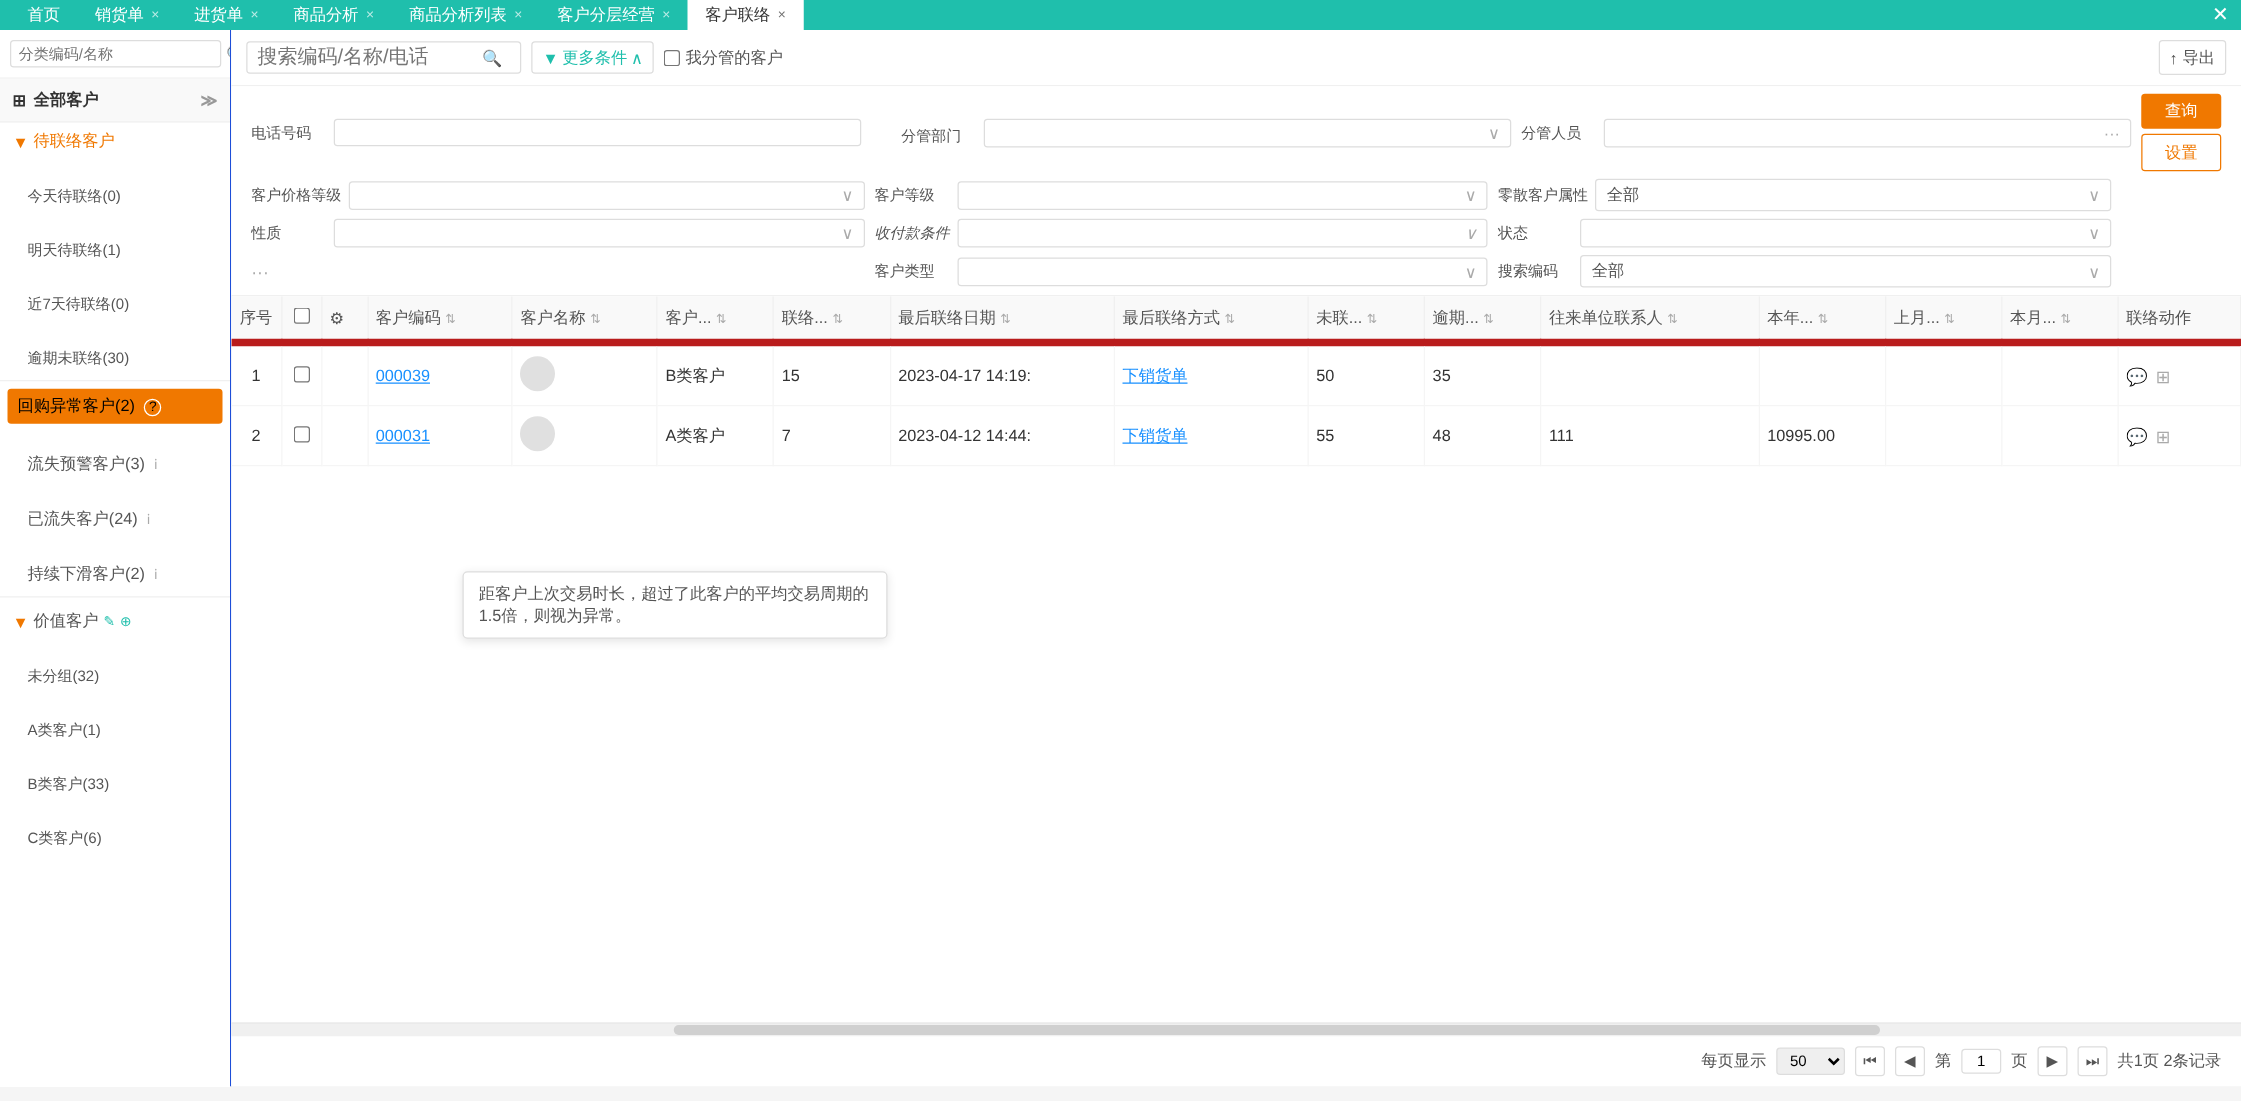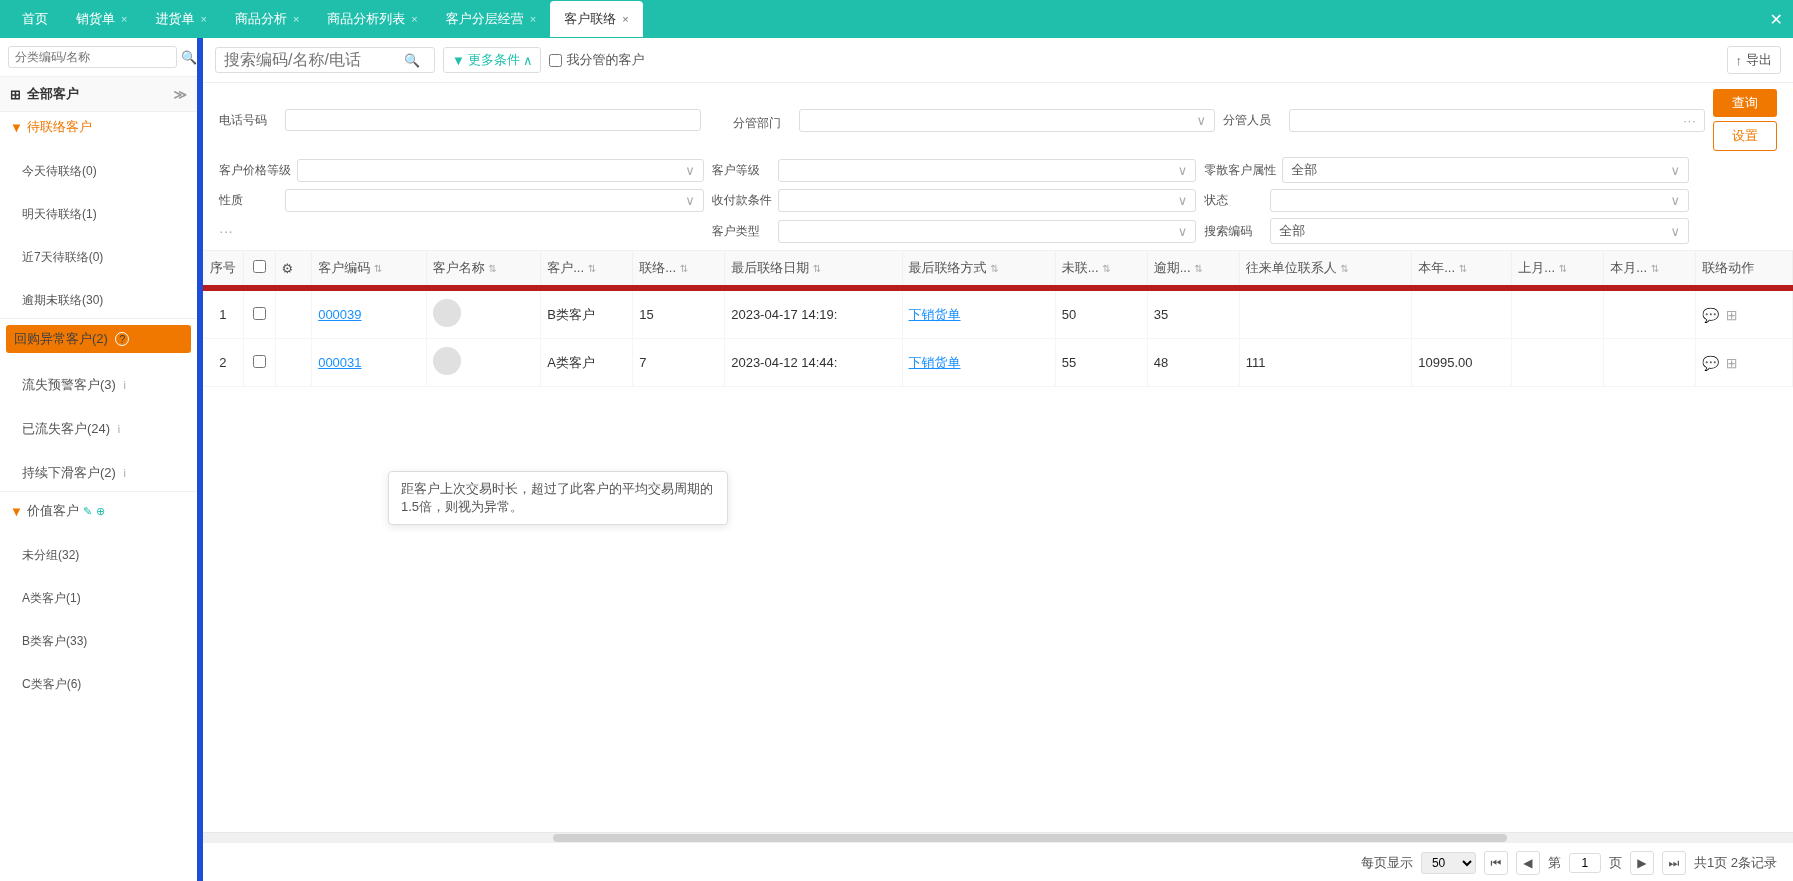--- a/index.html
+++ b/index.html
@@ -1,21 +1,21 @@
 <!DOCTYPE html>
 <html><head>
   <meta charset="utf-8">
   <style>
     * { box-sizing: border-box; margin: 0; padding: 0; font-family: 'Microsoft YaHei', Arial, sans-serif; font-size: 13px; }
     body { background: #f5f5f5; overflow: hidden; width: 1793px; height: 881px; }
 
     
     .top-nav {
       background: #1fbfac;
-      height: 38px;
+      height: 24px;
       display: flex;
       align-items: center;
       padding: 0 8px;
       color: white;
       position: relative;
     }
     .nav-item {
       padding: 0 14px;
       height: 36px;
       display: flex;
@@ -46,23 +46,23 @@
     }
 
     
     .main-layout {
       display: flex;
       height: calc(881px - 36px);
     }
 
     
     .sidebar {
-      width: 203px;
-      background: white;
-      border-right: 6px solid #1d4ed8;
+      width: 185px;
+      background: white;
+      border-right: 1px solid #1d4ed8;
       display: flex;
       flex-direction: column;
       overflow-y: auto;
       flex-shrink: 0;
     }
     .sidebar-search {
       padding: 8px;
       border-bottom: 1px solid #f0f0f0;
       display: flex;
       align-items: center;
@@ -105,21 +105,21 @@
       color: #555;
       font-size: 12px;
       cursor: pointer;
       white-space: nowrap;
       overflow: hidden;
       text-overflow: ellipsis;
       margin-top: 16px;
     }
     .sidebar-item.highlight-orange {
       background: #f07800;
-      color: #404040;
+      color: #000000;
       border-radius: 3px;
       margin: 2px 6px;
       padding: 5px 8px;
     }
     .sidebar-divider { height: 1px; background: #f0f0f0; margin: 4px 0; }
     .sidebar-value-group {
       display: flex;
       align-items: center;
       padding: 6px 10px;
       color: #555;
@@ -546,21 +546,21 @@
       </div>
 
       <div style="display:flex;align-items:center;gap:8px;margin-bottom:6px;">
         <div style="display:flex;align-items:center;gap:6px;flex:1;">
           <span class="filter-cell-label">性质</span>
           <div class="select-wrap" style="flex:1;">
             <span></span>
             <span class="chevron">∨</span>
           </div>
         </div>
-        <div style="display:flex;align-items:center;gap:6px;flex:1;">
+        <div style="display:flex;align-items:center;gap:6px;flex:1;font-style:italic;">
           <span class="filter-cell-label">收付款条件</span>
           <div class="select-wrap" style="flex:1;">
             <span></span>
             <span class="chevron">∨</span>
           </div>
         </div>
         <div style="display:flex;align-items:center;gap:6px;flex:1;">
           <span class="filter-cell-label">状态</span>
           <div class="select-wrap" style="flex:1;">
             <span></span>

